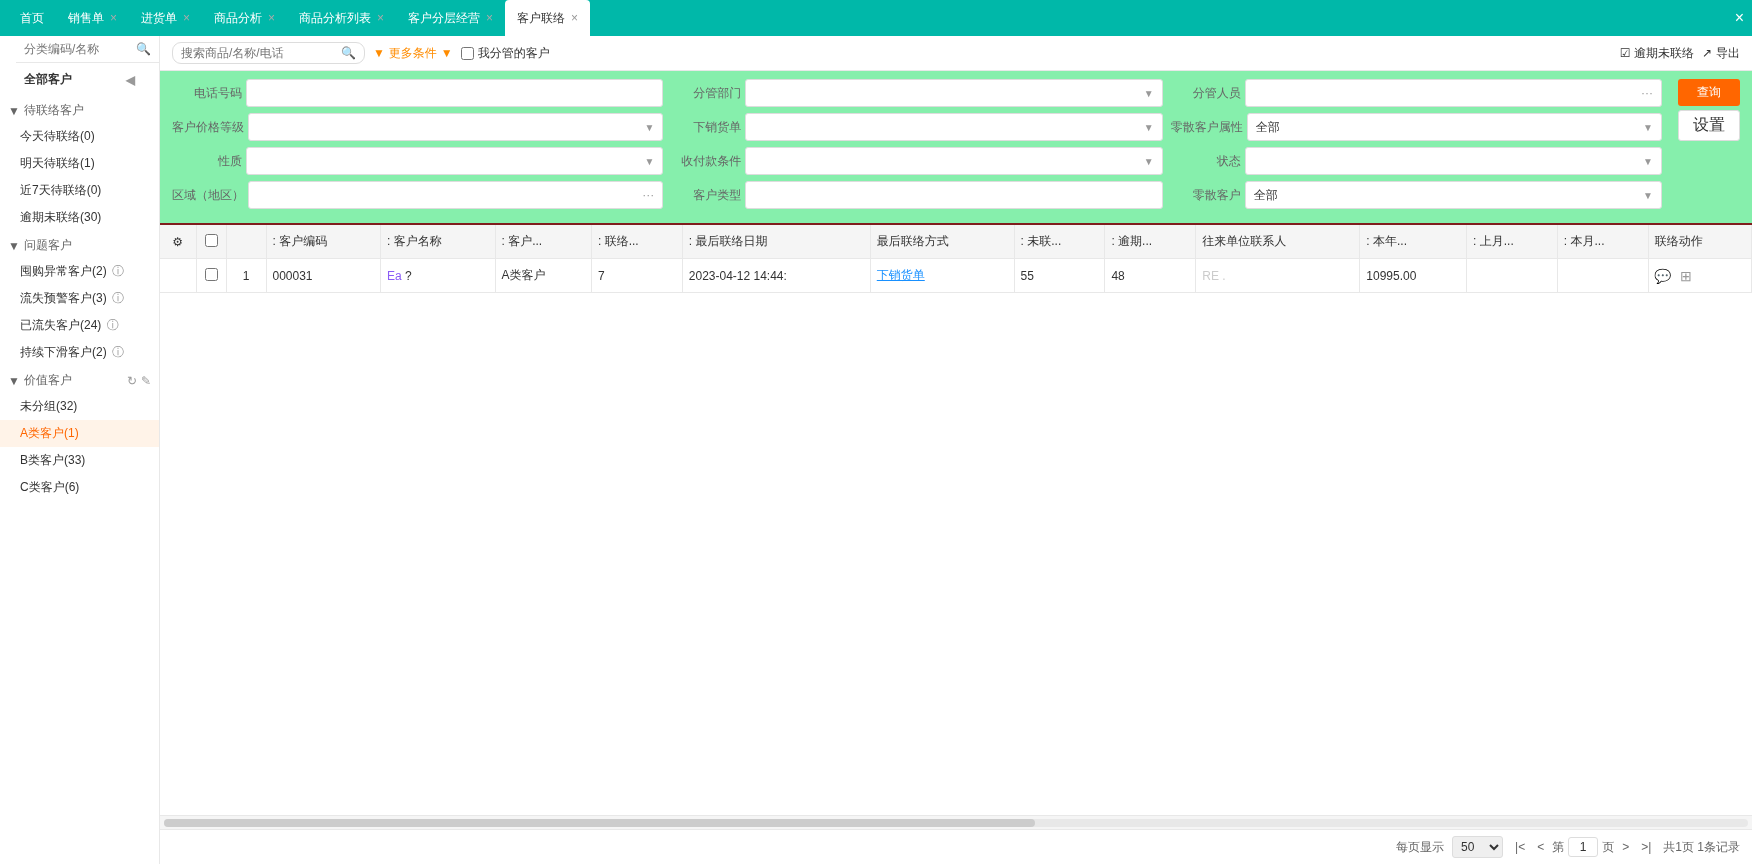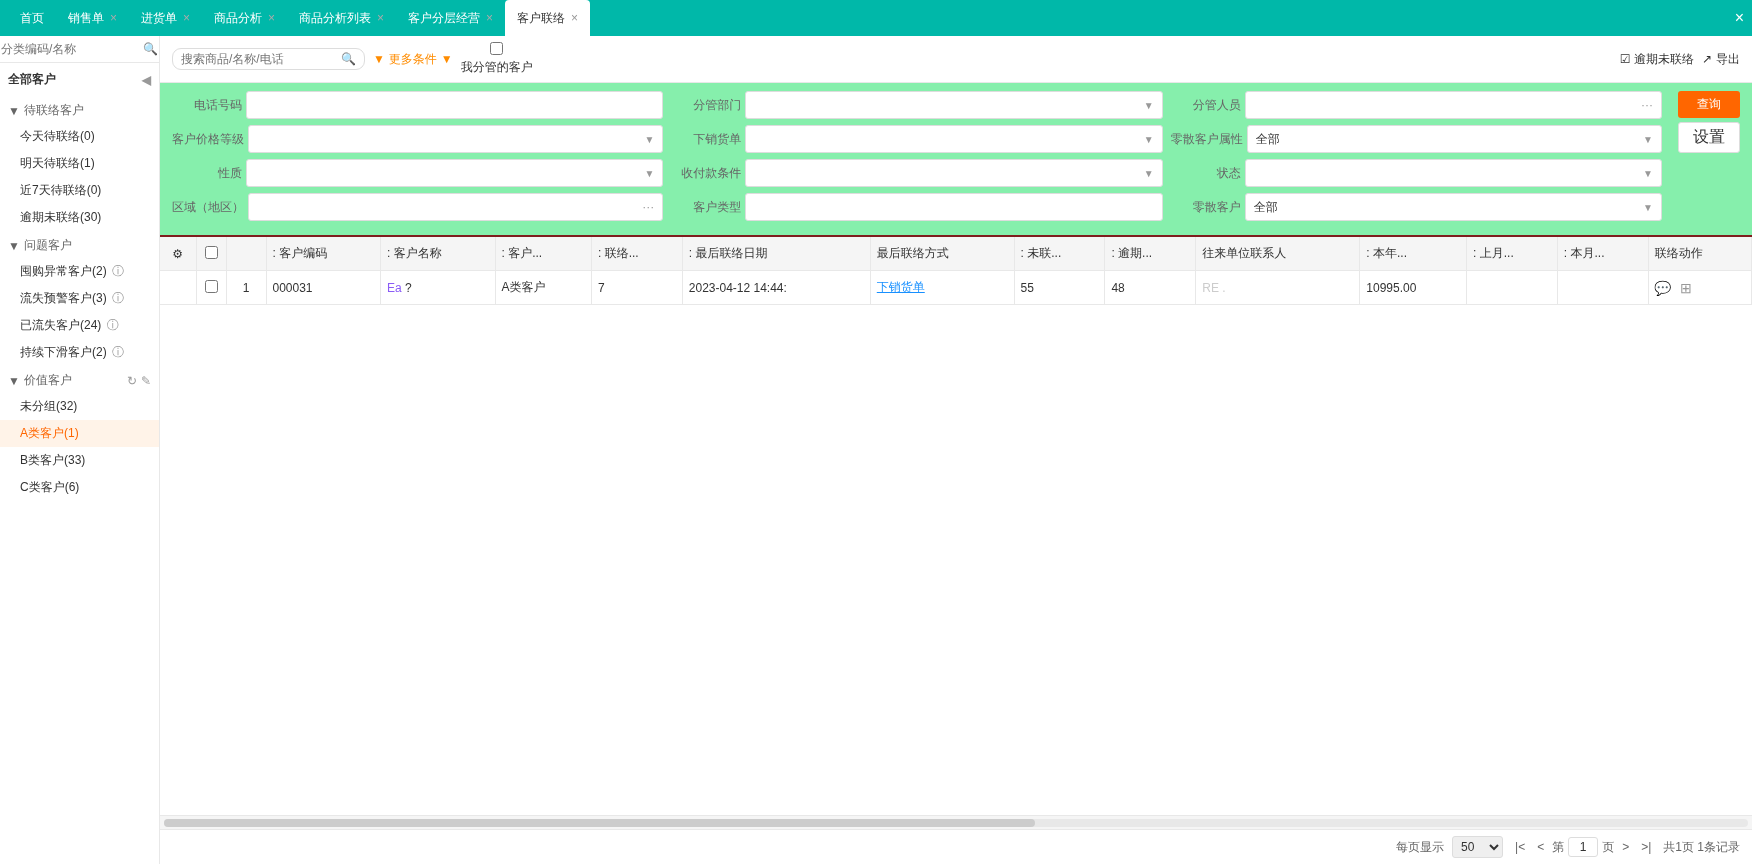--- a/index.html
+++ b/index.html
@@ -18,30 +18,30 @@
     .top-nav .nav-close-all { margin-left: auto; color: #fff; cursor: pointer; font-size: 16px; }
 
     
     .main-layout { display: flex; height: calc(864px - 36px); }
 
     
     .sidebar {
       width: 160px; background: #fff; border-right: 1px solid #e8e8e8; display: flex; flex-direction: column; flex-shrink: 0;
     }
     .sidebar-search {
-      display: flex; align-items: flex-start; padding: 6px 1px; border-bottom: 1px solid #e8e8e8;
+      display: flex; align-items: flex-start; padding: 6px 8px; border-bottom: 1px solid #e8e8e8; margin-left: 16px;
     }
     .sidebar-search input {
       border: none; outline: none; font-size: 12px; color: #666; width: 100%;
     }
     .sidebar-search .search-icon { color: #00b8a9; cursor: pointer; }
 
     .sidebar-content { flex: 1; overflow-y: auto; }
     .sidebar-header {
-      display: flex; align-items: center; justify-content: space-between; padding: 8px 8px; cursor: pointer;
+      display: flex; align-items: center; justify-content: space-between; padding: 8px 24px; cursor: pointer;
       font-weight: bold; font-size: 13px; color: #333;
     }
     .sidebar-header .collapse-icon { color: #999; }
     .sidebar-group-title {
       display: flex; align-items: center; padding: 6px 8px 4px; color: #666; font-size: 12px; cursor: pointer;
     }
     .sidebar-group-title .arrow { margin-right: 4px; }
     .sidebar-item {
       padding: 5px 8px 5px 20px; cursor: pointer; color: #333; white-space: nowrap; overflow: hidden; text-overflow: ellipsis;
     }
@@ -55,21 +55,21 @@
       display: flex; align-items: center; padding: 6px 12px; background: #fff; border-bottom: 1px solid #e8e8e8; gap: 8px;
     }
     .toolbar-search {
       display: flex; align-items: flex-end; border: 1px solid #ddd; border-radius: 9px; padding: 3px 8px; background: #fff;
     }
     .toolbar-search input { border: none; outline: none; width: 160px; font-size: 12px; color: #666; }
     .toolbar-search .icon { color: #00b8a9; }
     .filter-btn {
       display: flex; align-items: center; gap: 4px; color: #ff8c00; cursor: pointer; font-size: 12px;
     }
-    .my-customers { display: flex; align-items: center; gap: 4px; color: #333; cursor: pointer; flex-direction: column; }
+    .my-customers { display: flex; align-items: center; gap: 4px; color: #333; cursor: pointer; }
     .my-customers input[type=checkbox] { cursor: pointer; }
     .toolbar-right { margin-left: auto; display: flex; align-items: center; gap: 8px; }
     .batch-op-btn { color: #333; cursor: pointer; font-size: 12px; }
     .export-btn { display: flex; align-items: center; gap: 4px; color: #333; cursor: pointer; font-size: 12px; }
 
     
     .filter-panel {
       background: #86efac; border-bottom: 2px solid #7f1d1d; padding: 8px 12px;
     }
     .filter-row { display: flex; align-items: center; margin-bottom: 6px; gap: 8px; }

